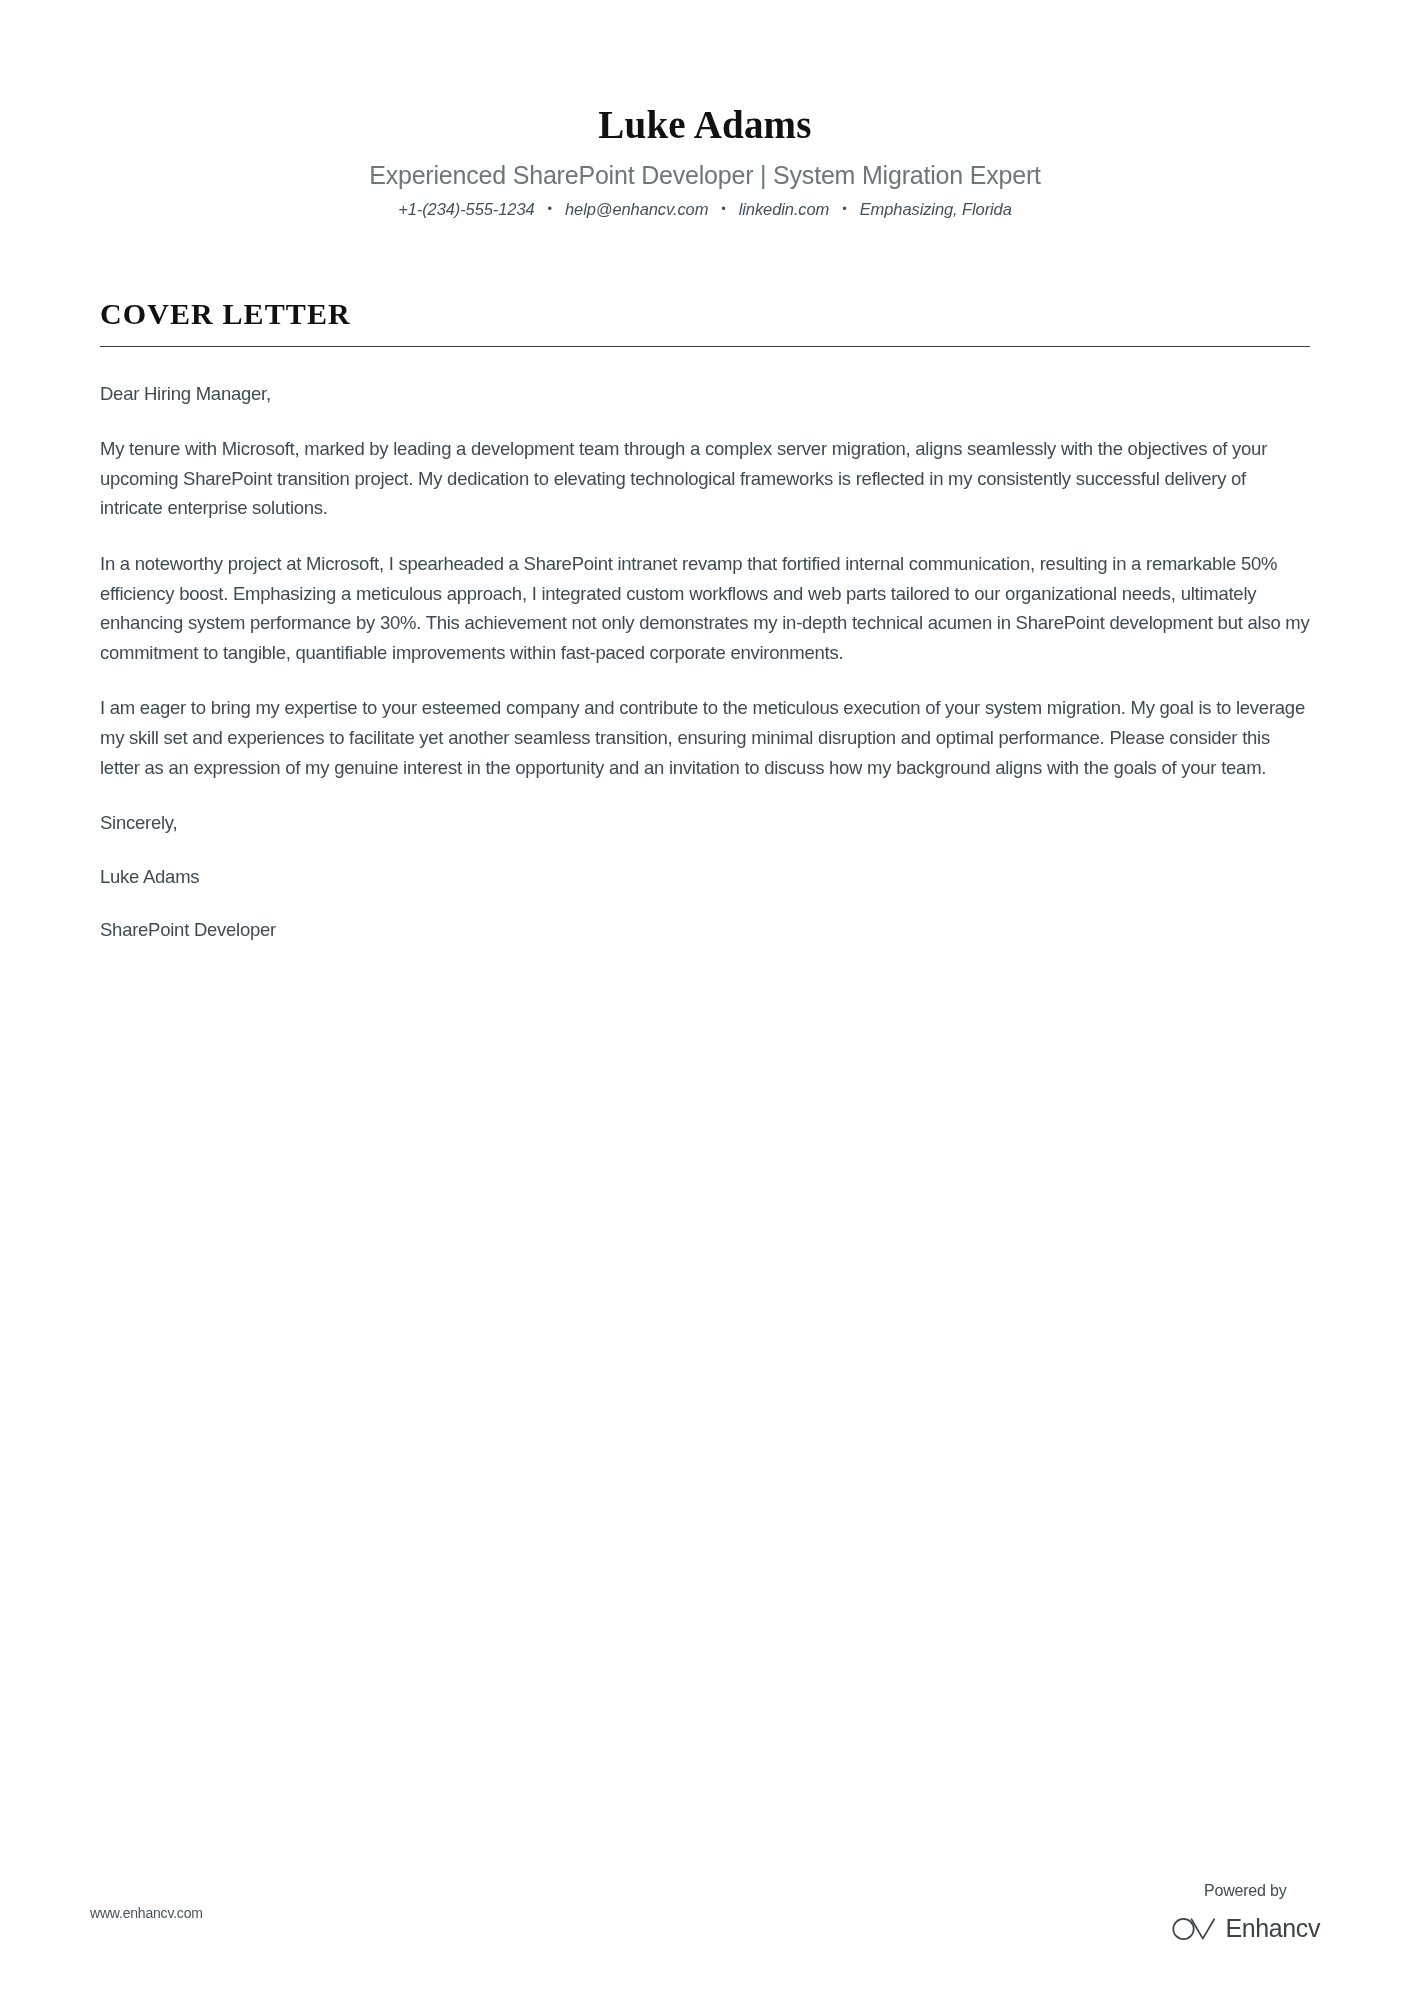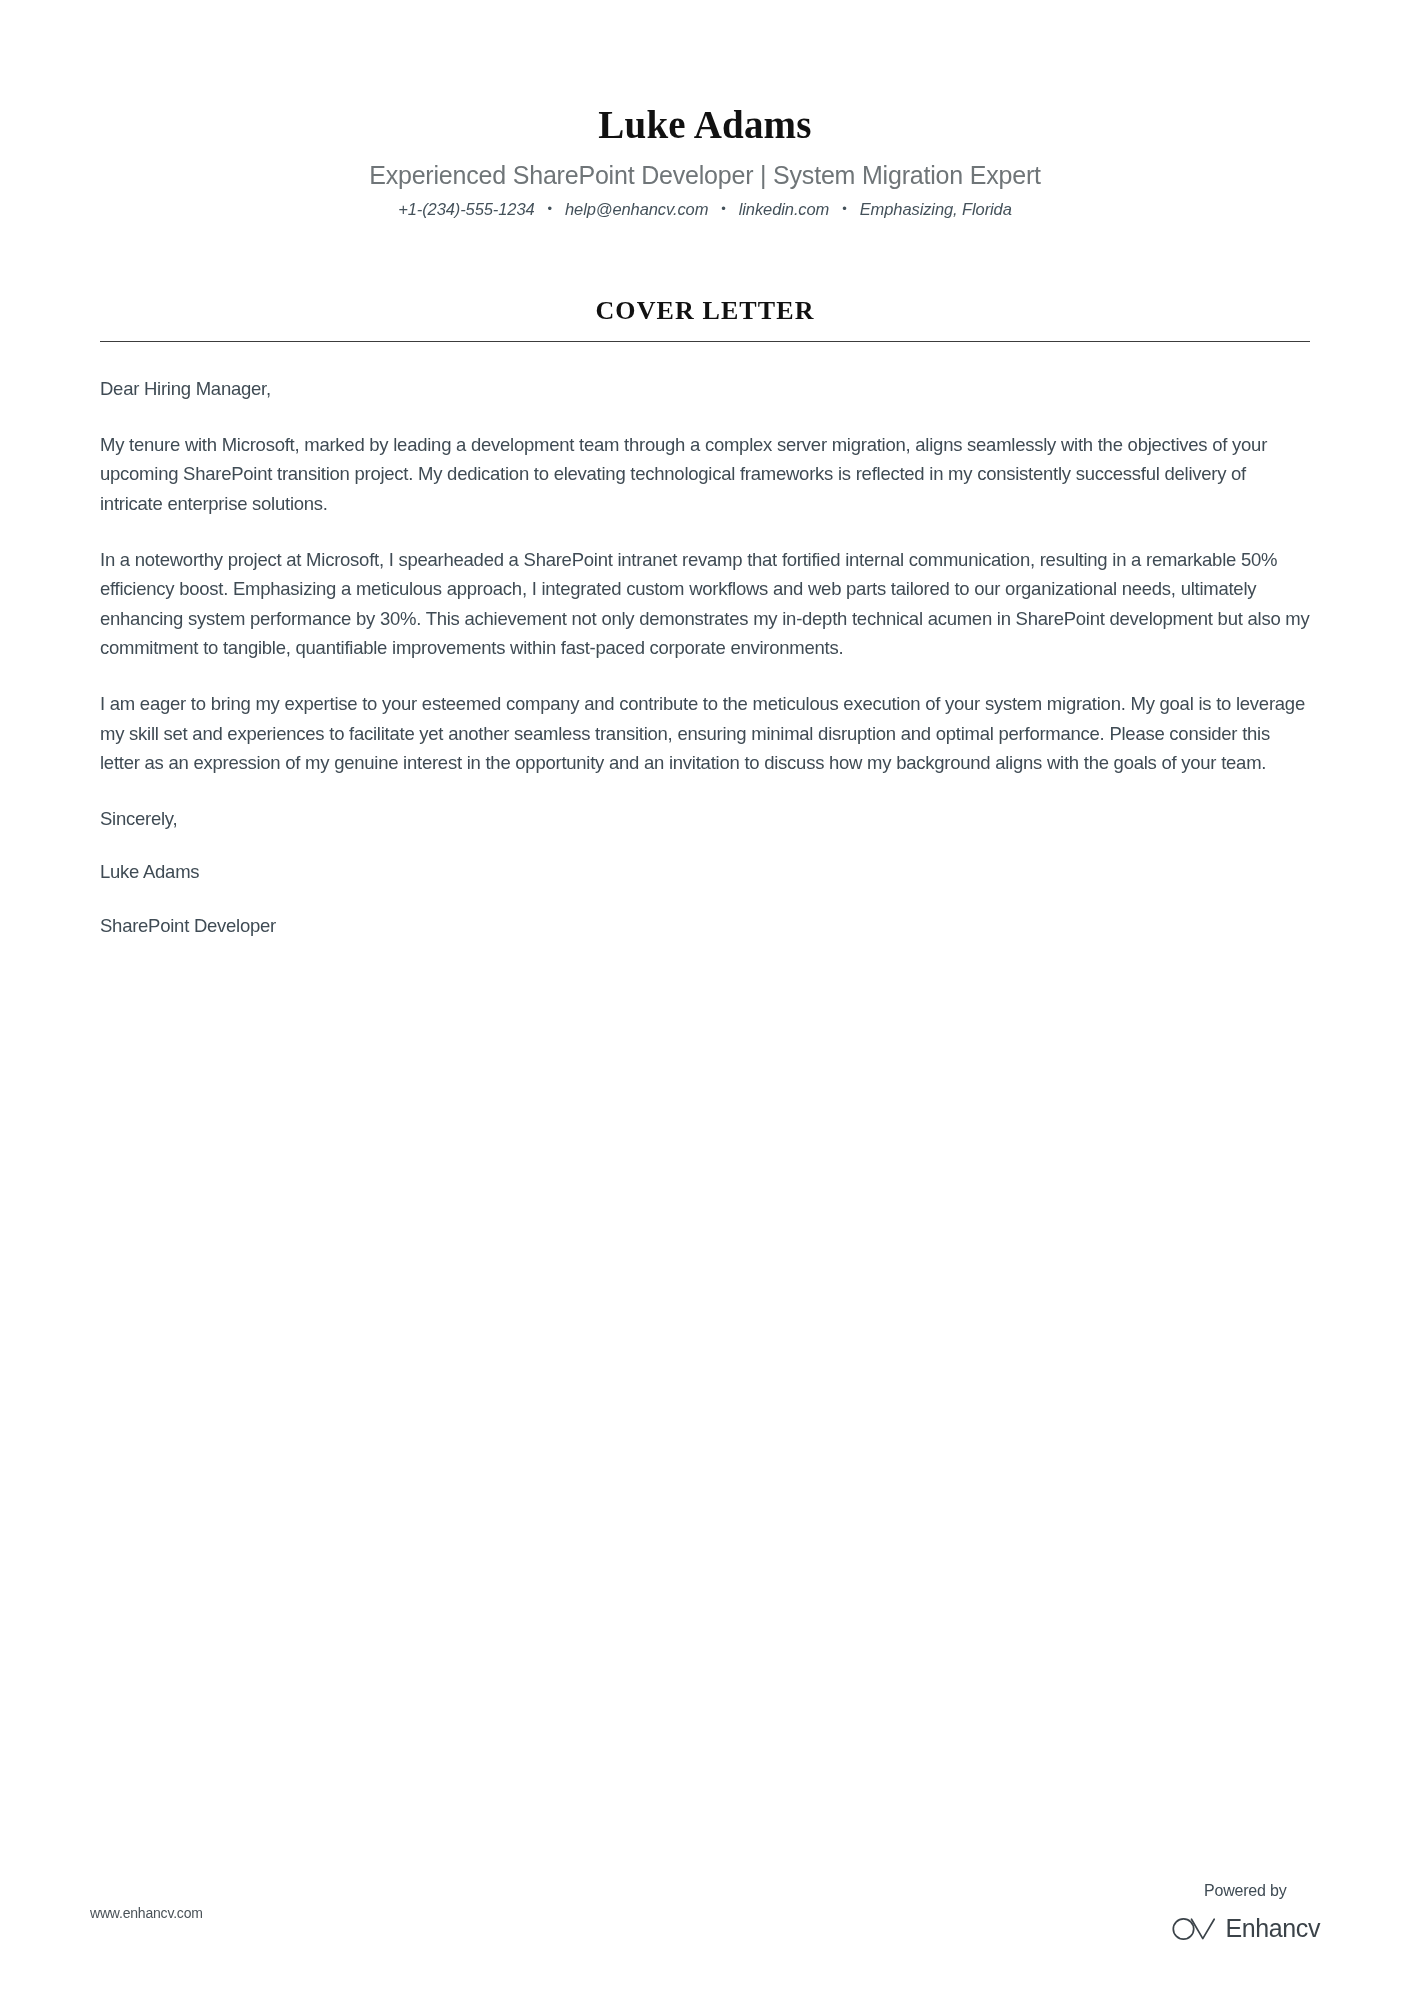--- a/index.html
+++ b/index.html
@@ -72,24 +72,24 @@
   }
 
   
   .section-block {
     margin-top: 78px;
     padding: 0 100px;
   }
 
   .section-title {
     font-family: "Liberation Serif", "DejaVu Serif", serif;
-    font-size: 26px;
+    font-size: 30px;
     font-weight: 700;
     color: #111111;
-    text-align: center;
+    text-align: left;
     letter-spacing: 1.1px;
     line-height: 1.1;
   }
 
   .section-rule {
     margin-top: 16px;
     height: 1px;
     background: #3c3c3c;
     width: 100%;
   }

